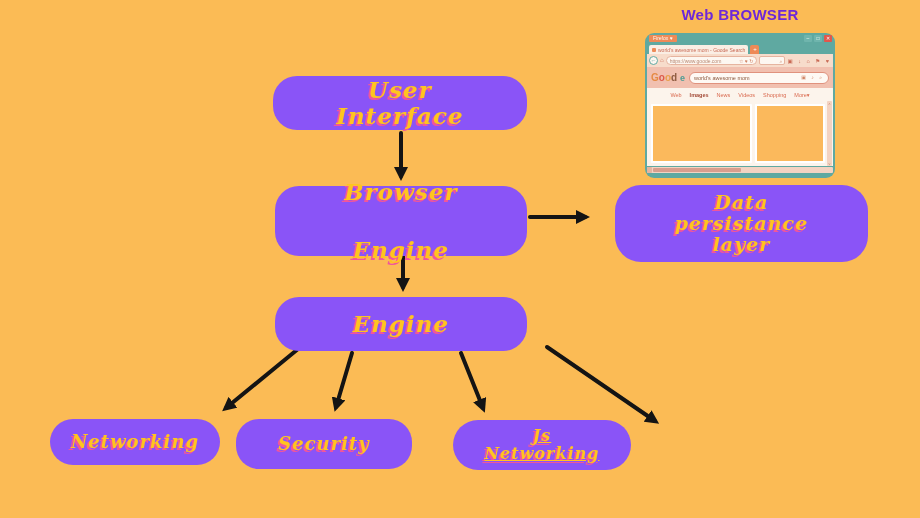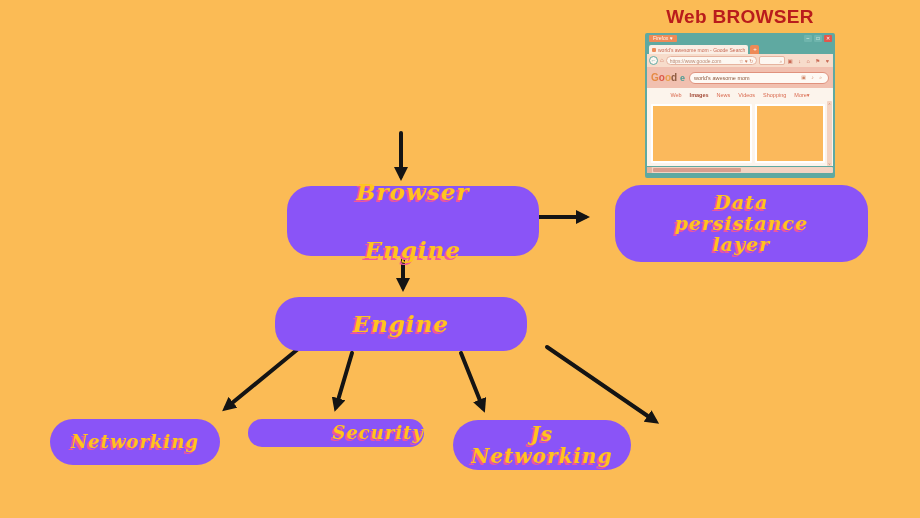--- a/index.html
+++ b/index.html
@@ -13,42 +13,42 @@
     display: flex; flex-direction: column; align-items: center; justify-content: center;
   }
   .node-line {
     font-family: "DejaVu Serif", serif; font-style: italic; font-weight: bold;
     color: #FFC41F; text-shadow: -2px 2px 0 #F0569B; letter-spacing: 1px;
     line-height: 1.12; white-space: nowrap;
   }
   .n-big .node-line   { font-size: 23px; }
   .n-mid .node-line   { font-size: 19px; }
   .n-small .node-line { font-size: 18px; }
-  .n-xs .node-line    { font-size: 20px; }
+  .n-xs .node-line    { font-size: 16px; text-decoration: underline; }
 
   #node-user-interface    { left: 273px; top: 76px;  width: 254px; height: 54px; }
-  #node-browser-engine    { left: 287px; top: 186px; width: 252px; height: 70px; gap: 32px; }
+  #node-browser-engine    { left: 275px; top: 186px; width: 252px; height: 70px; gap: 32px; }
   #node-renderer-engine   { left: 275px; top: 297px; width: 252px; height: 54px; }
   #node-data-persistance  { left: 615px; top: 185px; width: 253px; height: 77px; border-radius: 26px; }
   #node-networking        { left: 50px;  top: 419px; width: 170px; height: 46px; border-radius: 23px; }
-  #node-security          { left: 248px; top: 419px; width: 176px; height: 28px; border-radius: 23px; align-items: flex-end; }
+  #node-security          { left: 236px; top: 419px; width: 176px; height: 50px; border-radius: 23px; }
   #node-js-interpreter    { left: 453px; top: 420px; width: 178px; height: 50px; border-radius: 25px; }
   #node-ui-backend        { left: 688px; top: 420px; width: 181px; height: 46px; border-radius: 23px; }
 
   .edges { position: absolute; left: 0; top: 0; width: 920px; height: 518px; pointer-events: none; }
   .edges line { stroke: #141414; stroke-width: 4; stroke-linecap: round; }
 
   
   .bp-heading {
     position: absolute; left: 645px; top: 6px; width: 190px; text-align: center;
-    font-size: 19px; font-weight: bold; color: #b91c1c; letter-spacing: .3px;
+    font-size: 15px; font-weight: bold; color: #6d28d9; letter-spacing: .3px;
   }
   .bwin {
     position: absolute; left: 645px; top: 33px; width: 190px; height: 145px;
-    background: #5FA9A1; border-radius: 2px; display: flex; flex-direction: column;
+    background: #5FA9A1; border-radius: 9px; display: flex; flex-direction: column;
     padding: 0 2px 5px 2px; font-family: "Liberation Sans", sans-serif;
   }
   .b-titlebar { height: 10px; display: flex; align-items: center; justify-content: space-between; padding: 1px 1px 0 2px; }
   .b-badge { background: #EE8A57; color: #FFF7EF; font-size: 5px; line-height: 7px; padding: 0 4px; border-radius: 1px; }
   .b-controls { display: flex; gap: 2px; }
   .b-ctl { width: 8px; height: 7px; font-size: 5px; line-height: 7px; text-align: center; color: #FFF; border-radius: 1px; background: #6FB5AD; }
   .b-ctl.close { background: #E2574C; }
   .b-tabrow { height: 11px; display: flex; align-items: flex-end; gap: 2px; padding: 1px 1px 0 2px; }
   .b-tab {
     background: #FAEEE4; border-radius: 2px 2px 0 0; height: 9px; display: flex; align-items: center;
@@ -96,20 +96,24 @@
     </defs>
     <line x1="401" y1="133" x2="401" y2="176" marker-end="url(#ah)"></line>
     <line x1="403" y1="244" x2="403" y2="287" marker-end="url(#ah)"></line>
     <line x1="530" y1="217" x2="585" y2="217" marker-end="url(#ah)"></line>
     <line x1="298" y1="349" x2="226" y2="408" marker-end="url(#ah)"></line>
     <line x1="352" y1="353" x2="336" y2="407" marker-end="url(#ah)"></line>
     <line x1="461" y1="353" x2="483" y2="408" marker-end="url(#ah)"></line>
     <line x1="547" y1="347" x2="655" y2="421" marker-end="url(#ah)"></line>
   </svg>
 
+  <div class="node n-big" id="node-user-interface">
+    <div class="node-line">User</div>
+    <div class="node-line">Interface</div>
+  </div>
   <div class="node n-big" id="node-browser-engine">
     <div class="node-line">Browser</div>
     <div class="node-line">Engine</div>
   </div>
   <div class="node n-big" id="node-renderer-engine">
     <div class="node-line">Engine</div>
   </div>
   <div class="node n-small" id="node-networking">
     <div class="node-line">Networking</div>
   </div>

